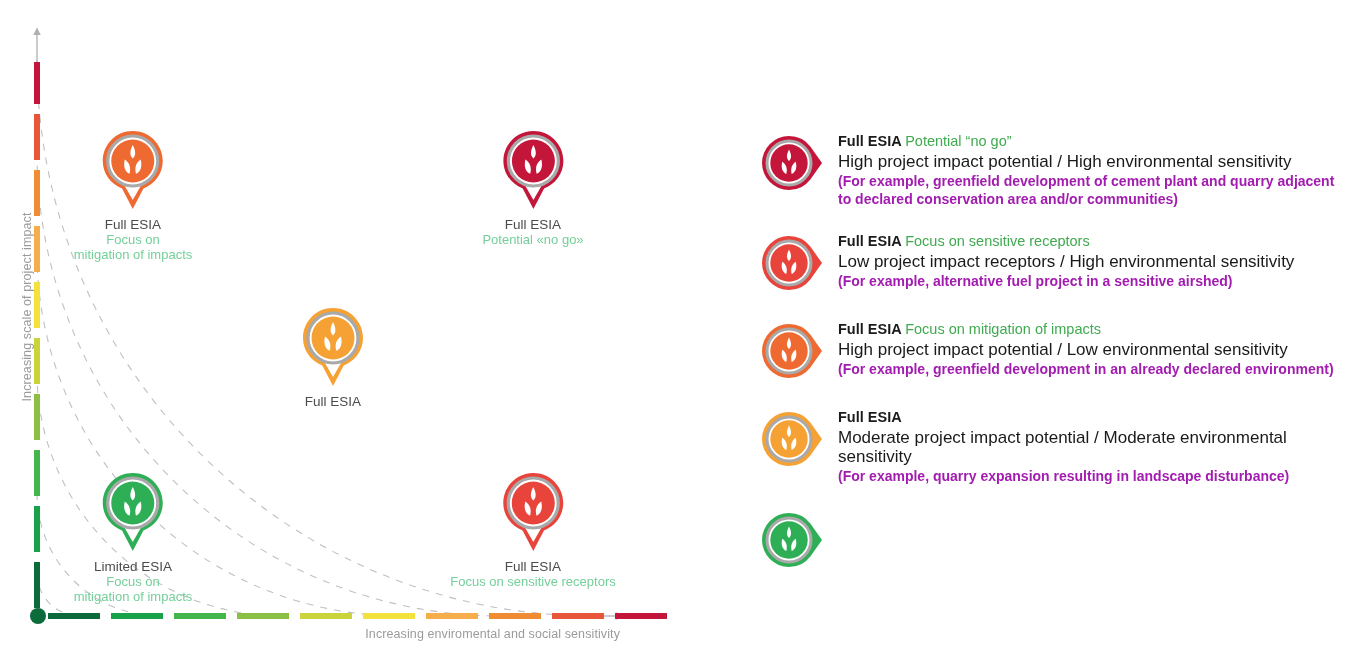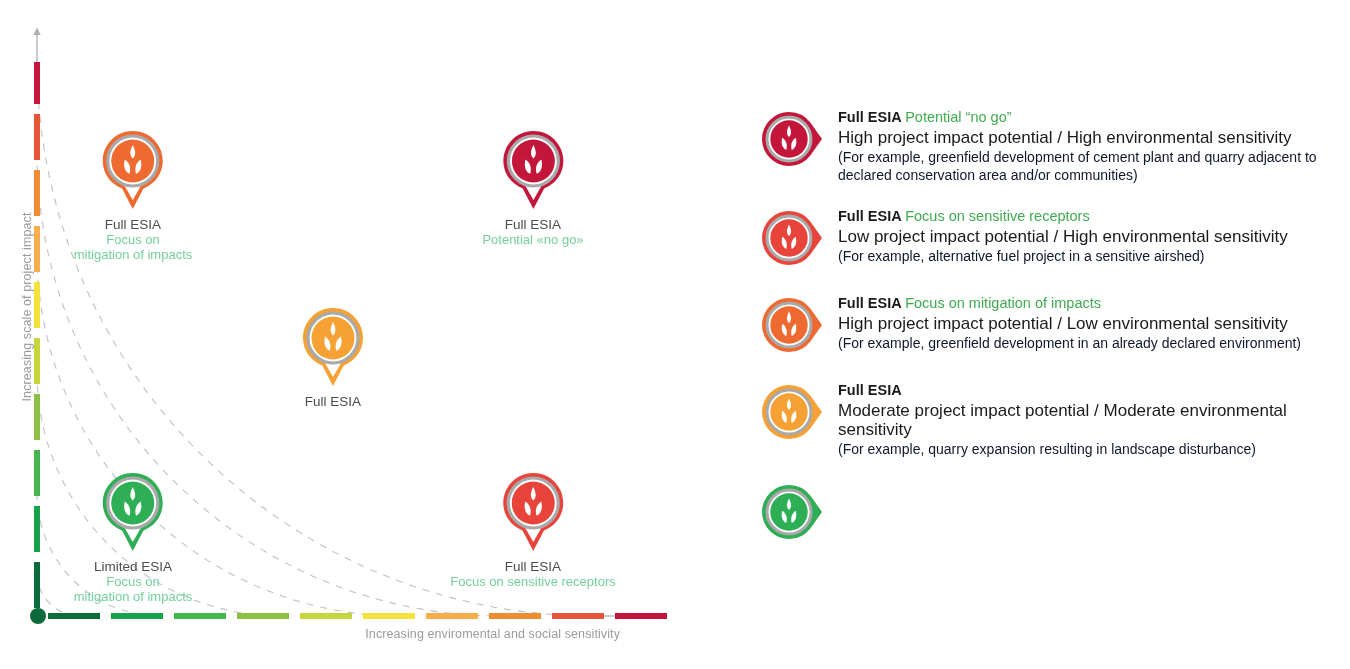--- a/index.html
+++ b/index.html
@@ -44,28 +44,28 @@
   .marker .pin{position:relative;margin:0 auto;}
   .marker .m-title{
     font-size:13.5px;color:#4c4c4c;line-height:15px;margin-top:1px;white-space:nowrap;
   }
   .marker .m-sub{
     font-size:13px;color:#74cf9a;line-height:15px;white-space:nowrap;
   }
 
   
   .legend{position:absolute;left:762px;top:108px;width:580px;}
-  .legend-row{display:flex;align-items:flex-start;margin-bottom:23px;}
+  .legend-row{display:flex;align-items:flex-start;margin-bottom:23px;margin-top:24px;}
   .legend-icon{flex:0 0 auto;width:72px;padding-top:2px;}
   .legend-text{flex:1 1 auto;padding-left:4px;}
   .lg-head{font-size:14.5px;line-height:19px;margin:0 0 1px 0;font-weight:bold;color:#1a1a1a;}
   .lg-head .hl{color:#3faa4f;font-weight:normal;}
   .lg-head .bold{font-weight:bold;}
   .lg-sub{font-size:17px;line-height:19px;color:#1a1a1a;margin:0;}
-  .lg-eg{font-size:14px;line-height:18px;color:#0f172a;margin:1px 0 0 0;}
+  .lg-eg{font-size:14px;line-height:18px;color:#a21caf;margin:1px 0 0 0;font-weight:bold;}
 </style>
 </head>
 <body>
 
 <div class="root">
 
   <div class="chart-area">
 
     <svg class="chart-svg" width="700" height="669" viewBox="0 0 700 669">
       <defs>
@@ -244,21 +244,21 @@
     <g transform="translate(10,12)">
               <svg width="34" height="34" viewBox="0 0 100 100">
      <path fill="#ffffff" d="M50 10 C42 26 42 36 50 44 C58 36 58 26 50 10 Z"></path>
      <path fill="#ffffff" d="M30 46 C26 64 30 76 42 82 C46 66 42 54 30 46 Z"></path>
      <path fill="#ffffff" d="M70 46 C74 64 70 76 58 82 C54 66 58 54 70 46 Z"></path>
   </svg>
             </g>
   </svg></div>
      <div class="legend-text">
        <p class="lg-head"><span class="bold">Full ESIA</span> <span class="hl">Focus on sensitive receptors</span></p>
-       <p class="lg-sub">Low project impact potential / High environmental sensitivity</p>
+       <p class="lg-sub">Low project impact receptors / High environmental sensitivity</p>
        <p class="lg-eg">(For example, alternative fuel project in a sensitive airshed)</p>
      </div>
       </div>
       <div class="legend-row">
         <div class="legend-icon"><svg width="62" height="58" viewBox="0 0 62 58">
     <path d="M27 2 A27 27 0 1 0 27 56 A27 27 0 0 0 48.5 45.2 L60 29 L48.5 12.8 A27 27 0 0 0 27 2 Z" fill="#EE6A31"></path>
     <circle cx="27" cy="29" r="22" fill="#ffffff"></circle>
     <circle cx="27" cy="29" r="22" fill="none" stroke="#a9a9a9" stroke-width="3"></circle>
     <circle cx="27" cy="29" r="18.7" fill="#EE6A31"></circle>
     <g transform="translate(10,12)">

